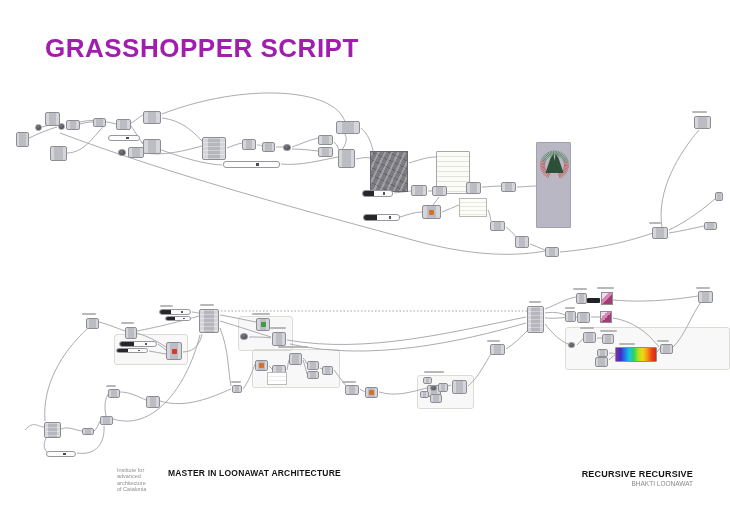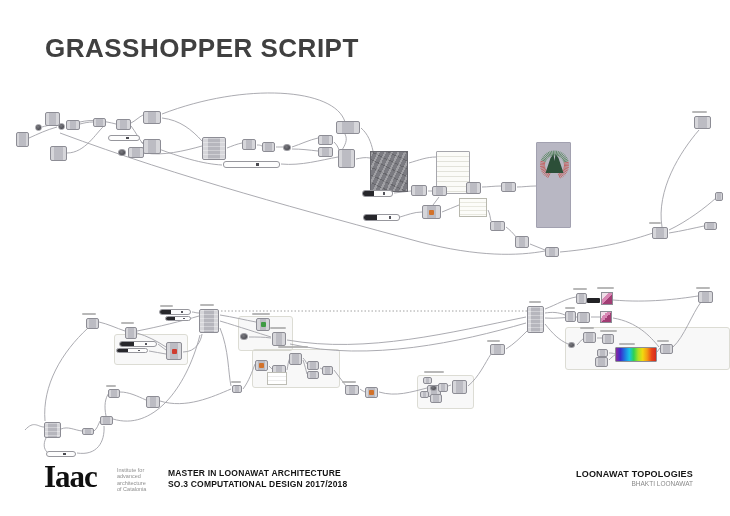--- a/index.html
+++ b/index.html
@@ -1,20 +1,20 @@
 <!DOCTYPE html>
 <html><head>
 <meta charset="utf-8">
 <style>
   html,body{margin:0;padding:0;background:#fff;}
   .page{position:relative;width:730px;height:516px;background:#ffffff;overflow:hidden;
         font-family:"Liberation Sans",sans-serif;outline:1px solid #f0f0f0;}
   
   .title{position:absolute;left:45px;top:33px;font-size:26px;font-weight:700;
-         letter-spacing:.5px;color:#404040;}
+         letter-spacing:.5px;color:#a21caf;}
   .logo{position:absolute;left:44px;top:461px;font-family:"Liberation Serif",serif;
         font-weight:700;font-size:31px;color:#101010;letter-spacing:-1px;line-height:31px;}
   .inst{position:absolute;left:117px;top:467px;font-size:5.5px;line-height:6.3px;color:#8f8f8f;}
   .prog{position:absolute;left:168px;top:468px;font-size:8.5px;line-height:10.5px;
         font-weight:700;color:#141414;letter-spacing:.2px;}
   .proj{position:absolute;right:37px;top:469px;text-align:right;}
   .proj .t{font-size:9px;font-weight:700;color:#141414;letter-spacing:.2px;}
   .proj .a{font-size:6.5px;color:#8a8a8a;margin-top:1px;}
   
   .canvas{position:absolute;left:0;top:0;width:730px;height:516px;}
@@ -315,28 +315,26 @@
       <div class="n-label" style="left: 600px; top: 330px; width: 17px;"></div>
       <div class="n-label" style="left: 619px; top: 343px; width: 16px;"></div>
       <div class="n-label" style="left: 657px; top: 340px; width: 12px;"></div>
       <div class="n-label" style="left: 696px; top: 287px; width: 14px;"></div>
       <div class="n-label" style="left: 692px; top: 111px; width: 15px;"></div>
       <div class="n-label" style="left: 649px; top: 222px; width: 12px;"></div>
       <div class="n-label" style="left: 106px; top: 385px; width: 10px;"></div>
       <div class="n-label" style="left: 565px; top: 307px; width: 10px;"></div>
     </div>
 
-  <div class="logo">Iaac</div>
   <div class="inst">
     <div>Institute for</div>
     <div>advanced</div>
     <div>architecture</div>
     <div>of Catalonia</div>
   </div>
   <div class="prog">
     <div>MASTER IN LOONAWAT ARCHITECTURE</div>
-    <div>SO.3 COMPUTATIONAL DESIGN 2017/2018</div>
   </div>
   <div class="proj">
-    <div class="t">LOONAWAT TOPOLOGIES</div>
+    <div class="t">RECURSIVE RECURSIVE</div>
     <div class="a">BHAKTI LOONAWAT</div>
   </div>
 </div>
 
 </body></html>

